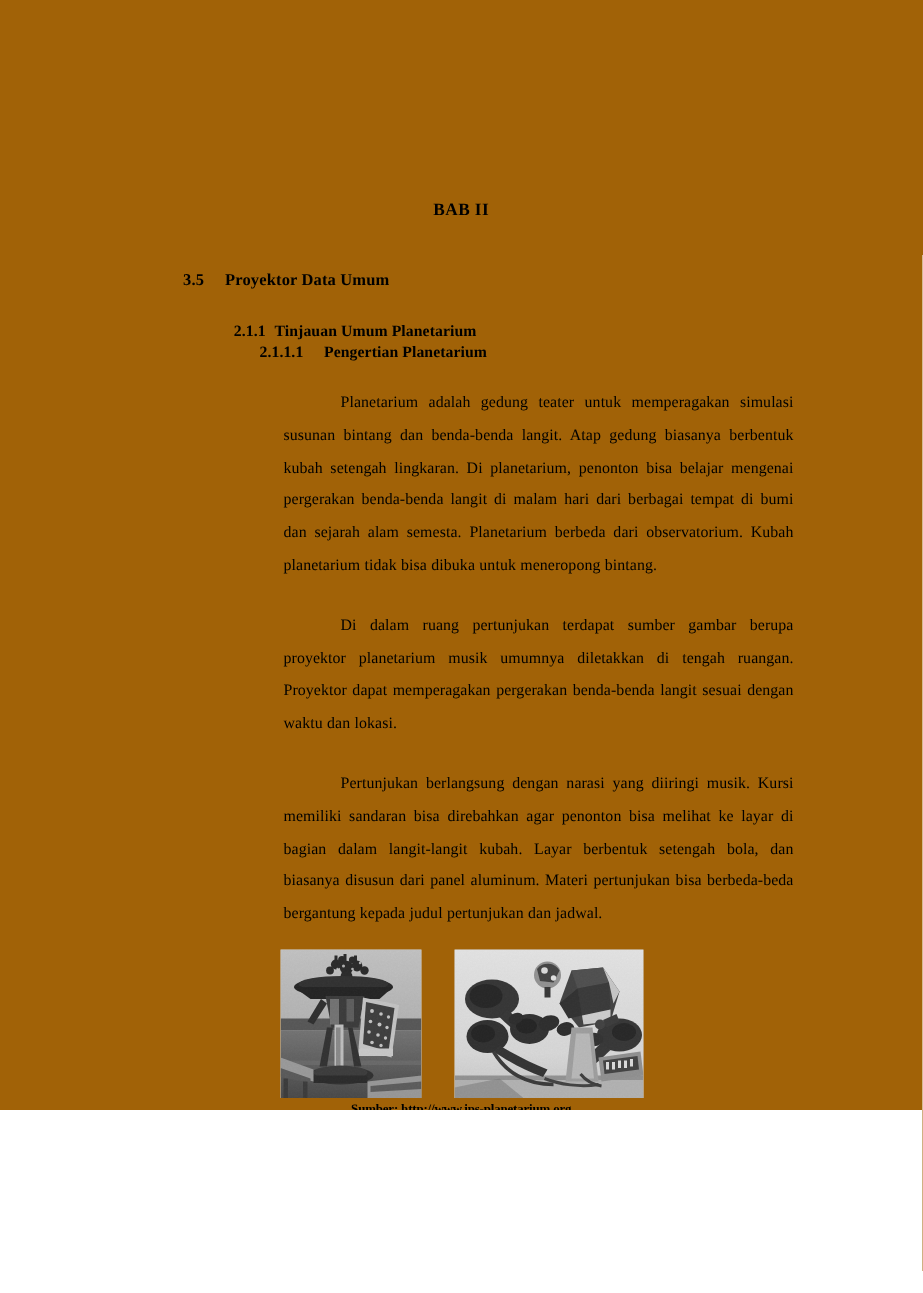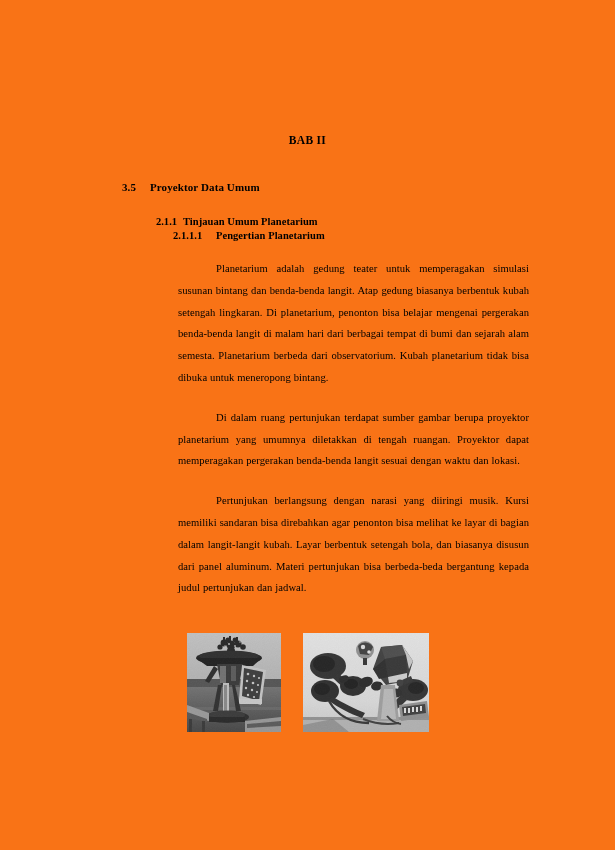--- a/index.html
+++ b/index.html
@@ -8,22 +8,22 @@
     padding: 0;
     background: #ffffff;
   }
   body {
     font-family: "Liberation Serif", "DejaVu Serif", serif;
     color: #000000;
   }
   .page {
     position: relative;
     width: 615px;
-    height: 850px;
-    background: #f97316;
+    height: 740px;
+    background: #a16207;
     overflow: hidden;
   }
 
   
   .chapter-title {
     position: absolute;
     left: 0;
     top: 133px;
     width: 615px;
     text-align: center;
@@ -77,21 +77,21 @@
     left: 173px;
     top: 258px;
     width: 356px;
   }
   .para {
     text-align: justify;
     text-justify: inter-word;
     font-size: 10.6px;
     line-height: 21.8px;
     text-indent: 38px;
-    margin: 0 0 18px 5px;
+    margin: 0 0 18px 16px;
     letter-spacing: 0.05px;
     word-spacing: 0.2px;
     -webkit-hyphens: none;
     hyphens: none;
   }
   .para:last-child { margin-bottom: 0; }
 
   
   .figure {
     position: absolute;
@@ -154,21 +154,21 @@
   <div class="h-l2">
     <span class="num">2.1.1</span><span>Tinjauan Umum Planetarium</span>
   </div>
 
   <div class="h-l3">
     <span class="num">2.1.1.1</span><span>Pengertian Planetarium</span>
   </div>
 
   <div class="body-col">
     <p class="para">Planetarium adalah gedung teater untuk memperagakan simulasi susunan bintang dan benda-benda langit. Atap gedung biasanya berbentuk kubah setengah lingkaran. Di planetarium, penonton bisa belajar mengenai pergerakan benda-benda langit di malam hari dari berbagai tempat di bumi dan sejarah alam semesta. Planetarium berbeda dari observatorium. Kubah planetarium tidak bisa dibuka untuk meneropong bintang.</p>
-    <p class="para">Di dalam ruang pertunjukan terdapat sumber gambar berupa proyektor planetarium yang umumnya diletakkan di tengah ruangan. Proyektor dapat memperagakan pergerakan benda-benda langit sesuai dengan waktu dan lokasi.</p>
+    <p class="para">Di dalam ruang pertunjukan terdapat sumber gambar berupa proyektor planetarium musik umumnya diletakkan di tengah ruangan. Proyektor dapat memperagakan pergerakan benda-benda langit sesuai dengan waktu dan lokasi.</p>
     <p class="para">Pertunjukan berlangsung dengan narasi yang diiringi musik. Kursi memiliki sandaran bisa direbahkan agar penonton bisa melihat ke layar di bagian dalam langit-langit kubah. Layar berbentuk setengah bola, dan biasanya disusun dari panel aluminum. Materi pertunjukan bisa berbeda-beda bergantung kepada judul pertunjukan dan jadwal.</p>
   </div>
 
   <div class="figure">
     <div class="fig-row">
 
       <div class="photo photo-left">
         <svg width="94" height="99" viewBox="0 0 94 99" preserveAspectRatio="none">
           <defs>
             <linearGradient id="skyL" x1="0" y1="0" x2="0" y2="1">
@@ -357,15 +357,16 @@
           <path d="M60 86 C70 90 84 92 96 90" stroke="#2a2a2a" stroke-width="2" fill="none"></path>
           <path d="M84 83 C88 88 92 90 98 91" stroke="#242424" stroke-width="2" fill="none"></path>
 
           <path d="M0 92 L30 86 L46 99 L0 99 Z" fill="#6f6f6f" opacity="0.55"></path>
 
           <rect x="0" y="0" width="126" height="99" filter="url(#gr2)" fill="#9a9a9a" opacity="0.22"></rect>
         </svg>
       </div>
     </div>
 
+    <div class="fig-source">Sumber: http://www.ips-planetarium.org</div>
   </div>
 
 </div>
 
 </body></html>

